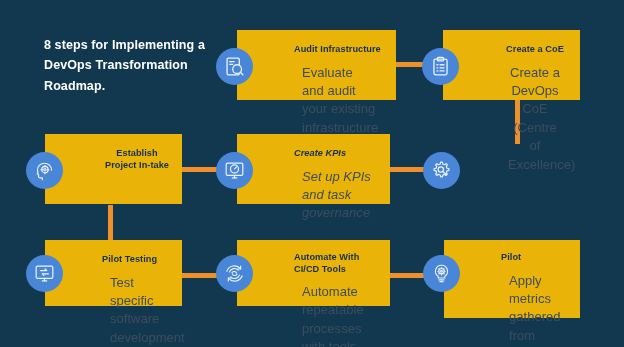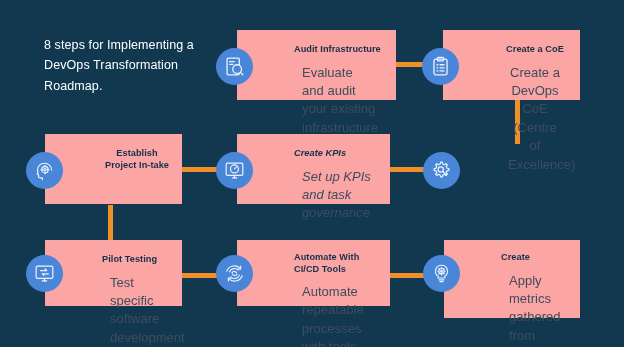--- a/index.html
+++ b/index.html
@@ -10,32 +10,32 @@
   }
   #canvas{
     position:relative;width:624px;height:347px;
     background:#123850;
     overflow:hidden;
   }
 
   
   #title{
     position:absolute;left:44px;top:35px;width:180px;
-    color:#ffffff;font-size:12.5px;font-weight:400;line-height:1.62;
+    color:#ffffff;font-size:12.5px;font-weight:700;line-height:1.62;
     letter-spacing:.1px;
   }
 
   
   .conn{position:absolute;background:#f0902a;}
   .conn-h{height:5px;}
   .conn-v{width:5px;}
 
   
   .card{
-    position:absolute;background:#fca5a5;
+    position:absolute;background:#eab308;
     box-shadow:0 0 0 0 rgba(0,0,0,0);
   }
   .card-body{
     position:absolute;left:0;top:0;right:0;bottom:0;
     padding:10px 10px 10px 0;
     box-sizing:border-box;
   }
   .card-title{
     color:#15314a;font-size:9.2px;font-weight:700;line-height:1.25;
     margin:0 0 2px 0;letter-spacing:.05px;
@@ -181,21 +181,21 @@
       <path d="M17.7 13.8a6 6 0 0 1-10 2"></path>
       <path d="M9.2 11a3 3 0 0 1 5.3.6"></path>
       <path d="M14.8 13a3 3 0 0 1-5.3-.6"></path>
       <path d="M19 3.4V6.8h-3.4"></path>
       <path d="M5 20.6v-3.4h3.4"></path>
     </svg>
   </div>
 
   <div class="card" style="left:444px;top:240px;width:136px;height:78px;">
     <div class="card-body" style="padding-left:57px;padding-top:12px;">
-      <div class="card-title">Create</div>
+      <div class="card-title">Pilot</div>
       <div class="card-desc">Apply metrics gathered from previous steps towards modifying your strategy for use throughout the SDLC</div>
     </div>
   </div>
   <div class="badge" style="left:423px;top:255px;width:37px;height:37px;">
     <svg width="21" height="21" viewBox="0 0 24 24" fill="none" stroke="#eaf2fd" stroke-width="1.3" stroke-linecap="round" stroke-linejoin="round">
       <path d="M12 2.6a6.8 6.8 0 0 0-3.8 12.5v2.1h7.6v-2.1A6.8 6.8 0 0 0 12 2.6z"></path>
       <line x1="9.2" y1="19.3" x2="14.8" y2="19.3"></line>
       <line x1="10.2" y1="21.3" x2="13.8" y2="21.3"></line>
       <circle cx="12" cy="9.4" r="3.1"></circle>
       <circle cx="12" cy="9.4" r="1.1"></circle>

